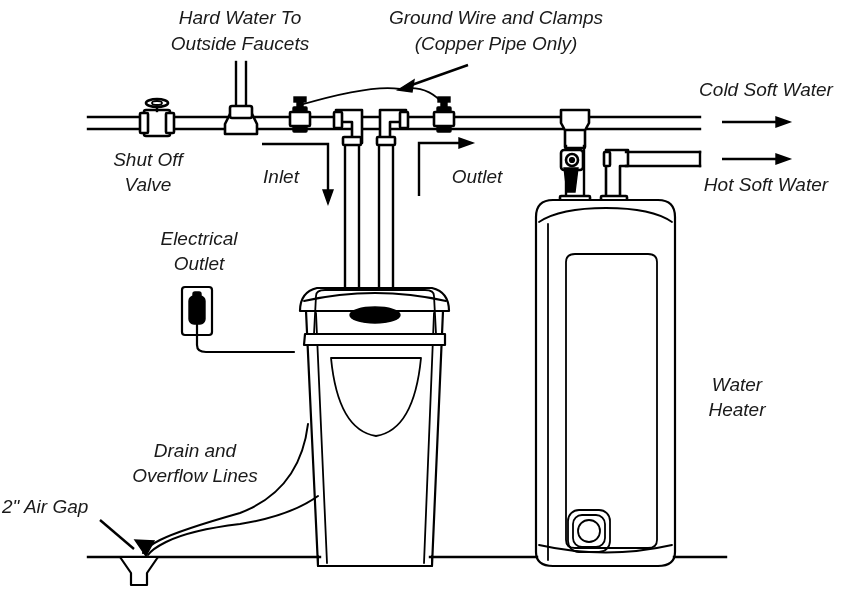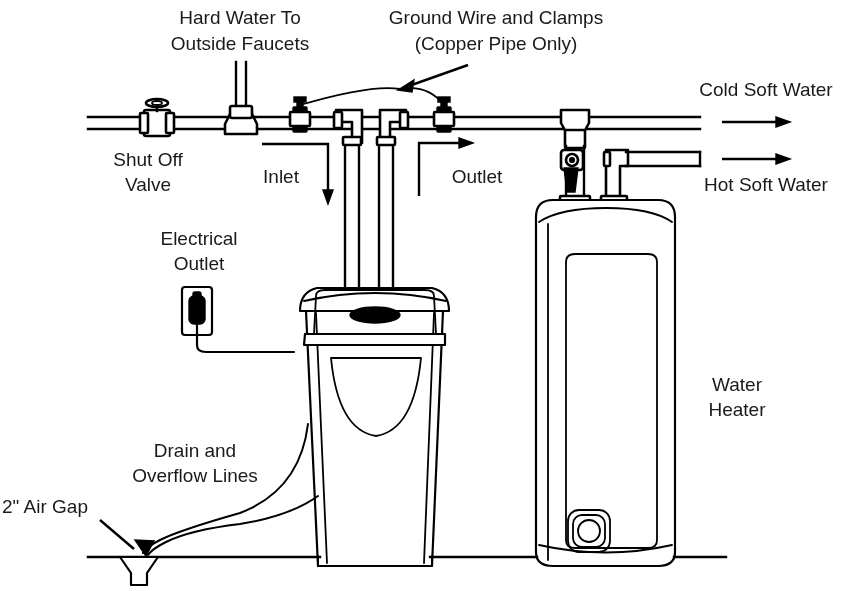--- a/index.html
+++ b/index.html
@@ -12,20 +12,21 @@
     height: 591px;
     position: relative;
     overflow: hidden;
     font-family: "Liberation Sans", sans-serif;
   }
   #diagram-root {
     position: absolute;
     left: 0; top: 0;
     width: 846px;
     height: 591px;
+    font-style: italic;
   }
   svg { display: block; }
   .lbl {
     font-family: "Liberation Sans", sans-serif;
     font-size: 19px;
     fill: #1a1a1a;
   }
   .lbl-mid { text-anchor: middle; }
   .lbl-start { text-anchor: start; }
   .stroke-line {

